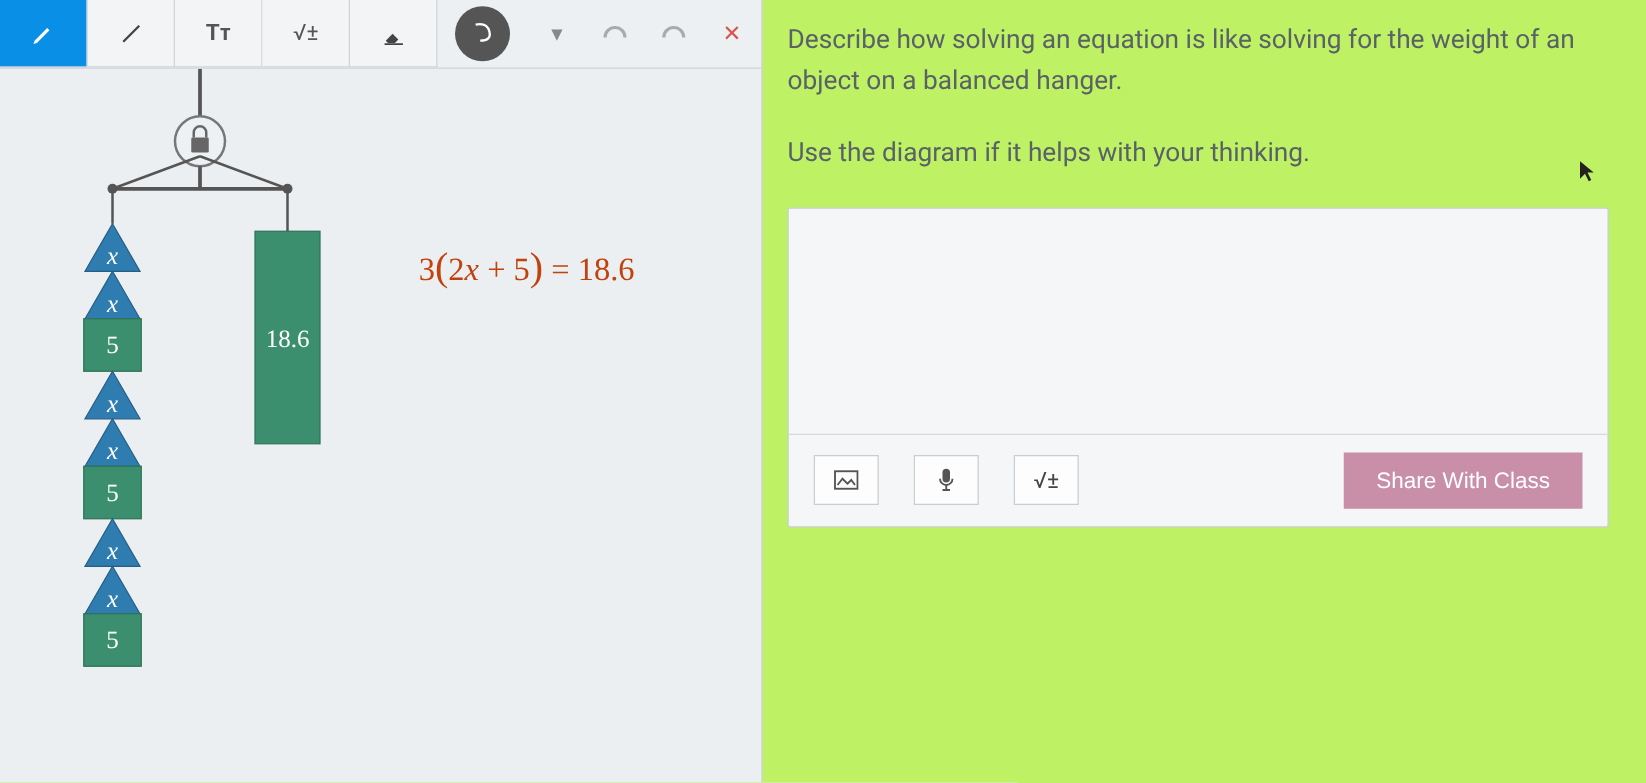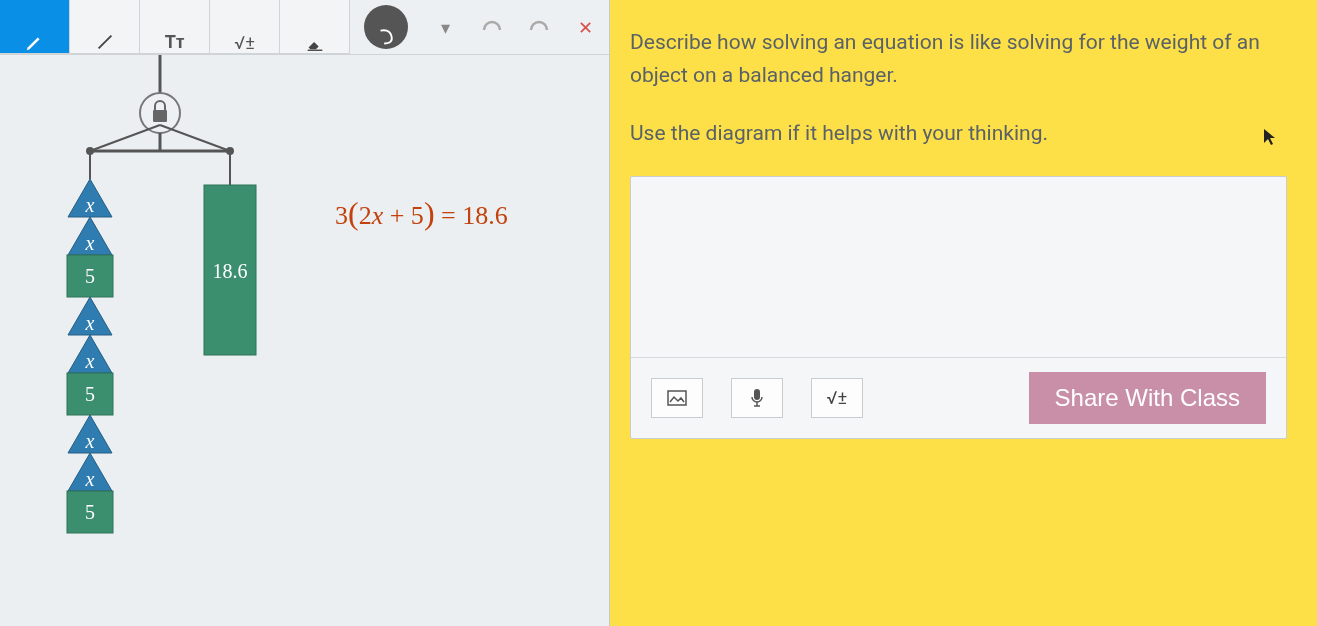--- a/index.html
+++ b/index.html
@@ -18,21 +18,21 @@
   }
   .toolbar {
     display: flex;
     height: 54px;
     background: #edf0f2;
   }
   .tool-btn {
     width: 72px;
     height: 54px;
     display: flex;
-    align-items: flex-end;
+    align-items: center;
     justify-content: center;
     border-right: 1px solid #d0d4d7;
     border-bottom: 1px solid #d0d4d7;
     font-size: 18px;
     color: #555;
     cursor: pointer;
     background: #f2f4f6;
   }
   .tool-btn.active {
     background: #0a8fe6;
@@ -80,22 +80,22 @@
   .shape-label {
     fill: #fff;
     font-family: "Times New Roman", serif;
     font-size: 20px;
     text-anchor: middle;
     dominant-baseline: middle;
   }
   .shape-label.italic { font-style: italic; }
   .right-panel {
     flex: 1;
-    padding: 26px 30px 20px 20px;
-    background: #fde047;
+    padding: 16px 30px 20px 20px;
+    background: #bef264;
   }
   .prompt-text {
     font-size: 21px;
     color: #5a6268;
     line-height: 1.55;
     margin-bottom: 26px;
   }
   .answer-box {
     border: 1px solid #c9ced2;
     background: #f4f6f7;
@@ -121,21 +121,21 @@
     align-items:center;
     justify-content:center;
     font-size:18px;
     color:#444;
     cursor:pointer;
   }
   .share-btn {
     margin-left: auto;
     background: #c98fa8;
     color: #fff;
-    font-size: 24px;
+    font-size: 18px;
     padding: 12px 26px;
     border:none;
     cursor:pointer;
   }
   .cursor-arrow {
     position:absolute;
     top: 128px;
     right: 40px;
     font-size: 18px;
     color:#333;

